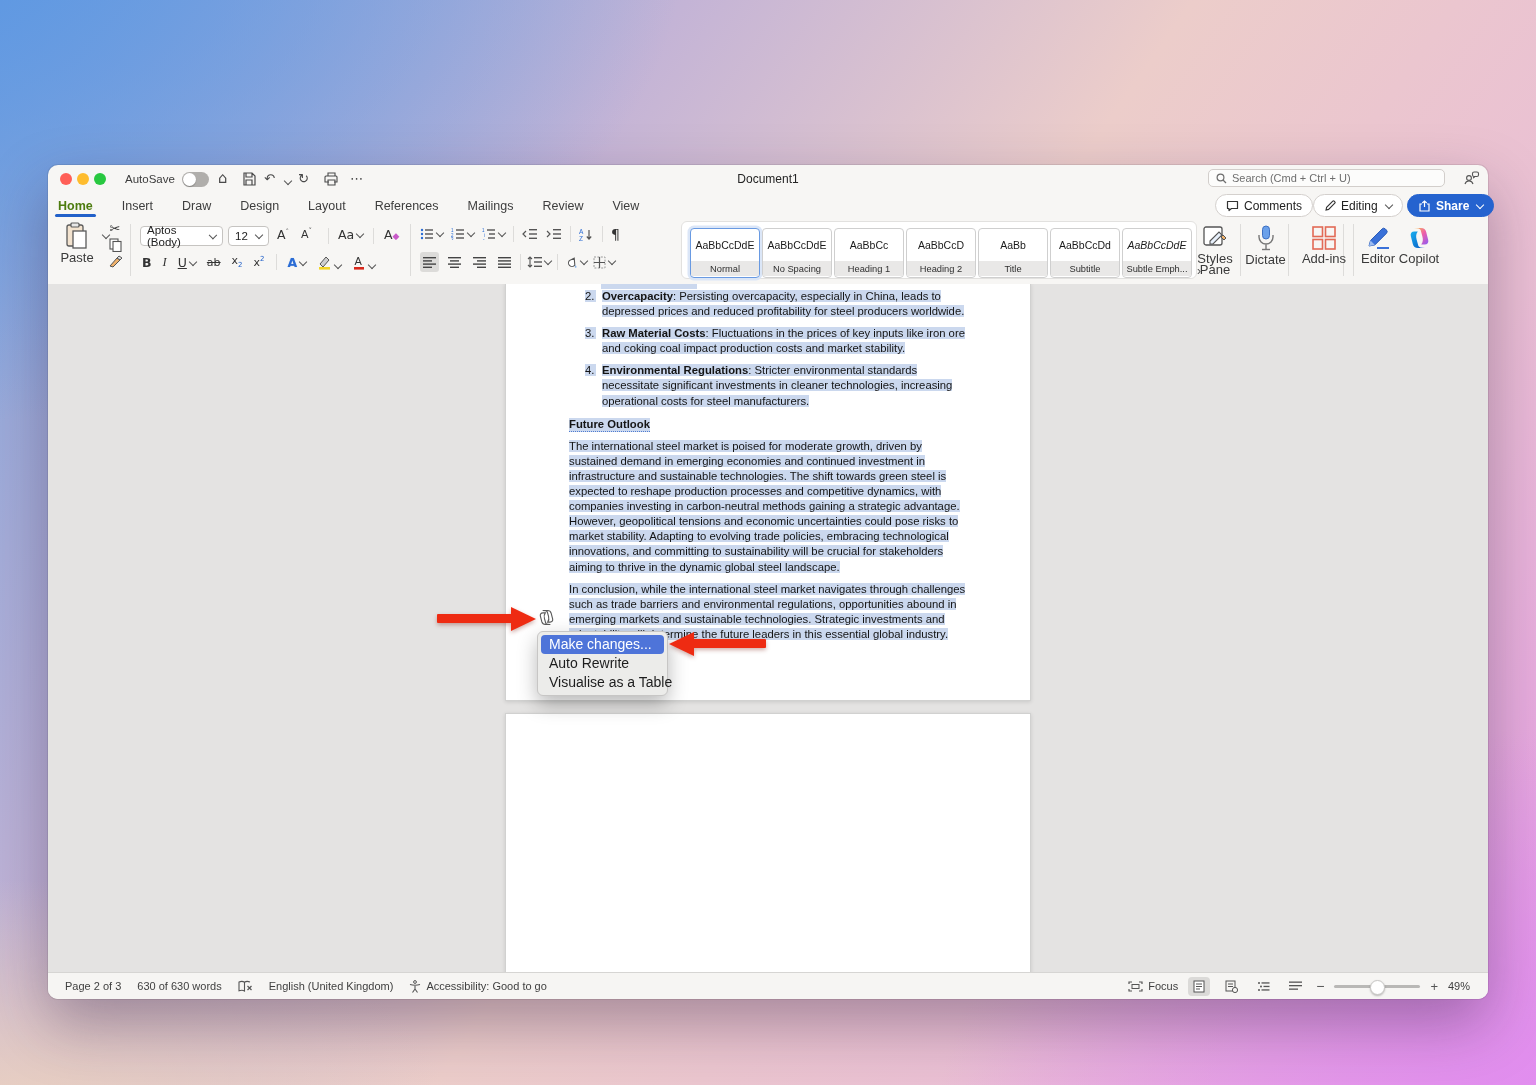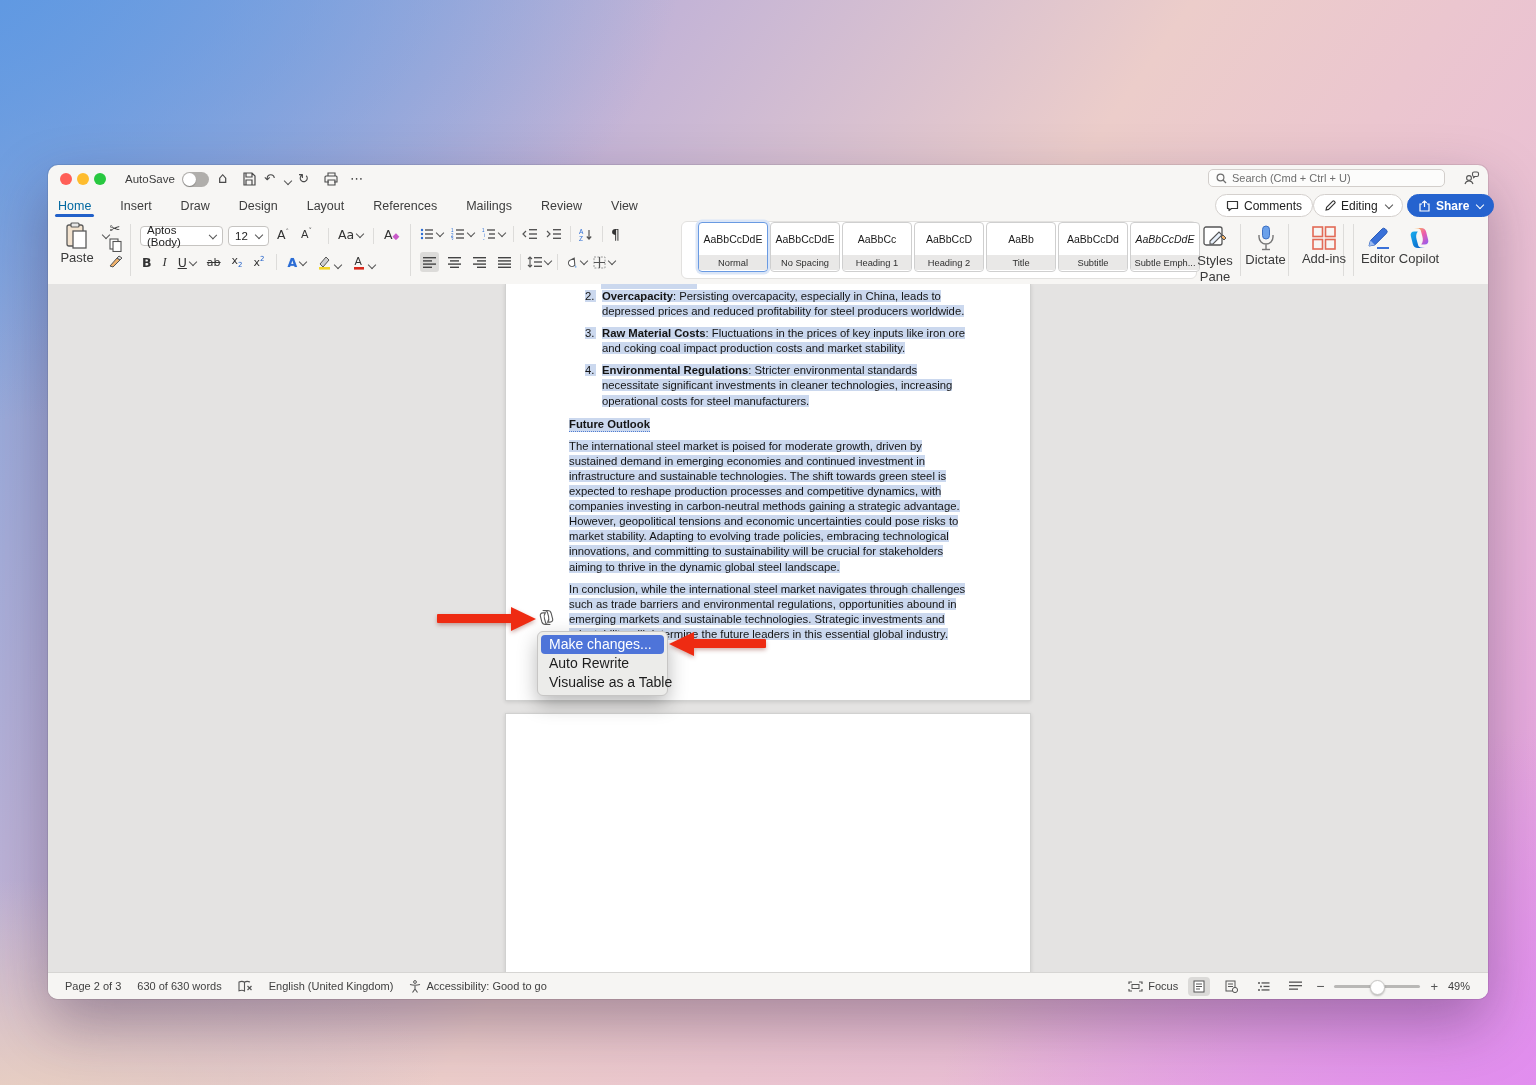--- a/index.html
+++ b/index.html
@@ -22,36 +22,36 @@
   .toggle .knob{position:absolute;left:1px;top:1px;width:13px;height:13px;border-radius:50%;background:#fff;box-shadow:0 1px 1px rgba(0,0,0,.25)}
   .tbi{position:absolute;top:5px;font-size:13px;color:#4a4a4a;font-family:"DejaVu Sans",sans-serif;line-height:17px}
   .doc-title{position:absolute;left:0;right:0;top:7px;text-align:center;font-size:12px;color:#242424}
   .searchbox{position:absolute;left:1160px;top:4px;width:237px;height:18px;border:1px solid #d2cecb;border-radius:5px;
              background:rgba(255,255,255,.65);display:flex;align-items:center;padding-left:7px;box-sizing:border-box}
   .searchbox .ph{font-size:11px;color:#6e6e6e;margin-left:5px}
   
   .tabrow{position:absolute;left:0;top:28px;right:0;height:25px}
   .tabs{position:absolute;left:9px;top:0;display:flex;gap:27px;height:25px;align-items:center}
   .tab{font-size:12.5px;color:#3d3d3d;position:relative;padding:0 1px;cursor:default}
-  .tab.active{font-weight:normal;color:#0369a1}
+  .tab.active{font-weight:bold;color:#4d7c0f}
   .tab.active::after{content:"";position:absolute;left:-2px;right:-2px;bottom:-4px;height:3px;background:#2160c9;border-radius:2px}
   .pill{height:23px;border-radius:12px;display:flex;align-items:center;gap:5px;padding:0 10px;font-size:12px;
         background:#fff;border:1px solid #d4d0cd;color:#222;box-sizing:border-box}
   .pill.blue{background:#2563cf;border-color:#2563cf;color:#fff;font-weight:bold}
   
   .ribbon{position:absolute;left:0;top:53px;right:0;height:66px;border-bottom:1px solid #d3d2d0}
   .vdiv{position:absolute;top:6px;height:52px;width:1px;background:#dddcda}
   .rlabel{font-size:13px;color:#3a3a3a;text-align:center}
   .ribbon .txtic{font-size:12.5px;color:#333;font-family:"DejaVu Sans",sans-serif}
   .chev{display:inline-block;width:5px;height:5px;border-right:1.3px solid #555;border-bottom:1.3px solid #555;transform:rotate(45deg);margin-left:3px;margin-bottom:2px}
   .selbox{height:20px;border:1px solid #c6c4c1;border-radius:4px;background:#fff;display:flex;align-items:center;
           justify-content:space-between;font-size:11.5px;color:#222;padding:0 6px;box-sizing:border-box}
   .iconbtn{display:flex;align-items:center;justify-content:center;height:20px;padding:0 3px;border-radius:3px}
   .iconbtn.active{background:#dcdbd9}
-  .stylespanel{position:absolute;left:633px;top:3px;width:516px;height:58px;background:#fff;border:1px solid #e2e1df;border-radius:6px;display:flex;align-items:flex-start;padding-left:16px;box-sizing:border-box;gap:2px}
+  .stylespanel{position:absolute;left:633px;top:3px;width:516px;height:58px;background:#fff;border:1px solid #e2e1df;border-radius:6px;display:flex;align-items:flex-end;padding-left:8px;box-sizing:border-box;gap:2px}
   .card{width:68px;height:48px;border:1px solid #cfcfcf;border-radius:4px;background:#fff;overflow:hidden;flex:0 0 auto}
   .card.selected{border:1.5px solid #699ae2;box-shadow:0 0 0 2.5px #dbe6f7}
   .card .sample{height:32px;display:flex;align-items:center;justify-content:center;font-size:10.5px;color:#1a1a1a;white-space:nowrap}
   .card .clabel{height:15px;background:#e9e8e7;font-size:9.3px;color:#2f2f2f;display:flex;align-items:center;justify-content:center;white-space:nowrap}
   .s-h1{color:#2e5e9e;font-size:15px}.s-h2{color:#2e5e9e;font-size:12.5px}
   .s-title{font-size:19px}.s-sub{color:#666;font-size:11px}.s-emph{font-style:italic;color:#555}
   .bigbtn{position:absolute;text-align:center}
   
   .docarea{position:absolute;left:0;top:119px;right:0;bottom:27px;background:#e4e3e2;overflow:hidden}
   .page{position:absolute;left:457px;width:526px;background:#fff;border:1px solid #d1d1d0;box-shadow:0 1px 4px rgba(0,0,0,.12);box-sizing:border-box}
@@ -110,20 +110,21 @@
     </span>
     <span class="tbi" style="left:216px">↶</span>
     <span class="chev" style="position:absolute;left:234px;top:13px"></span>
     <span class="tbi" style="left:250px">↻</span>
     <span class="tbi" style="left:276px;top:7px">
       <svg width="15" height="14" viewBox="0 0 15 14">
           <path d="M4 4V1h7v3 M3 4h9a1 1 0 0 1 1 1v5h-3 M2 4h1 M2 10h3 M2 4a1 1 0 0 0-1 1v5h3 M4 8h7v5H4z" fill="none" stroke="#4a4a4a" stroke-width="1.1"></path>
         </svg>
     </span>
     <span class="tbi" style="left:302px">⋯</span>
+    <div class="doc-title">Document1</div>
     <div class="searchbox">
       <span>
         <svg width="11" height="11" viewBox="0 0 11 11">
             <circle cx="4.5" cy="4.5" r="3.4" fill="none" stroke="#6e6e6e" stroke-width="1.2"></circle>
             <line x1="7" y1="7" x2="10" y2="10" stroke="#6e6e6e" stroke-width="1.2"></line>
           </svg>
       </span>
       <span class="ph">Search (Cmd + Ctrl + U)</span>
     </div>
     <span style="position:absolute;left:1415px;top:5px">
@@ -402,21 +403,21 @@
     </div>
 
     <div class="vdiv" style="left:1192px"></div>
 
     <div class="bigbtn" style="left:1142px;top:7px;width:50px">
       <svg width="26" height="26" viewBox="0 0 26 26" style="margin:0 auto">
           <rect x="2" y="2" width="18" height="18" rx="2" fill="#fff" stroke="#555" stroke-width="1.3"></rect>
           <path d="M8 16L17 7l3 3-9 9H8z" fill="#e8f0fb" stroke="#555" stroke-width="1.1"></path>
           <path d="M19 12l3 3 2-2-3-3z" fill="#f0b26b" stroke="#555" stroke-width="1"></path>
         </svg>
-      <div class="rlabel" style="width:50px;line-height:16px;margin-top:2px">Styles Pane</div>
+      <div class="rlabel" style="width:50px;line-height:11px;margin-top:2px">Styles Pane</div>
     </div>
     <div class="vdiv" style="left:1240px"></div>
 
     <div class="bigbtn" style="left:1195px;top:7px;width:45px">
       <svg width="20" height="27" viewBox="0 0 20 27" style="margin:0 auto">
           <rect x="6.5" y="1" width="7" height="13" rx="3.5" fill="#6aa0ea" stroke="#3c6fc2" stroke-width="1"></rect>
           <path d="M3 10v2a7 7 0 0 0 14 0v-2" fill="none" stroke="#777" stroke-width="1.4"></path>
           <line x1="10" y1="19.5" x2="10" y2="24" stroke="#777" stroke-width="1.4"></line>
           <line x1="6" y1="24.5" x2="14" y2="24.5" stroke="#777" stroke-width="1.4"></line>
         </svg>

